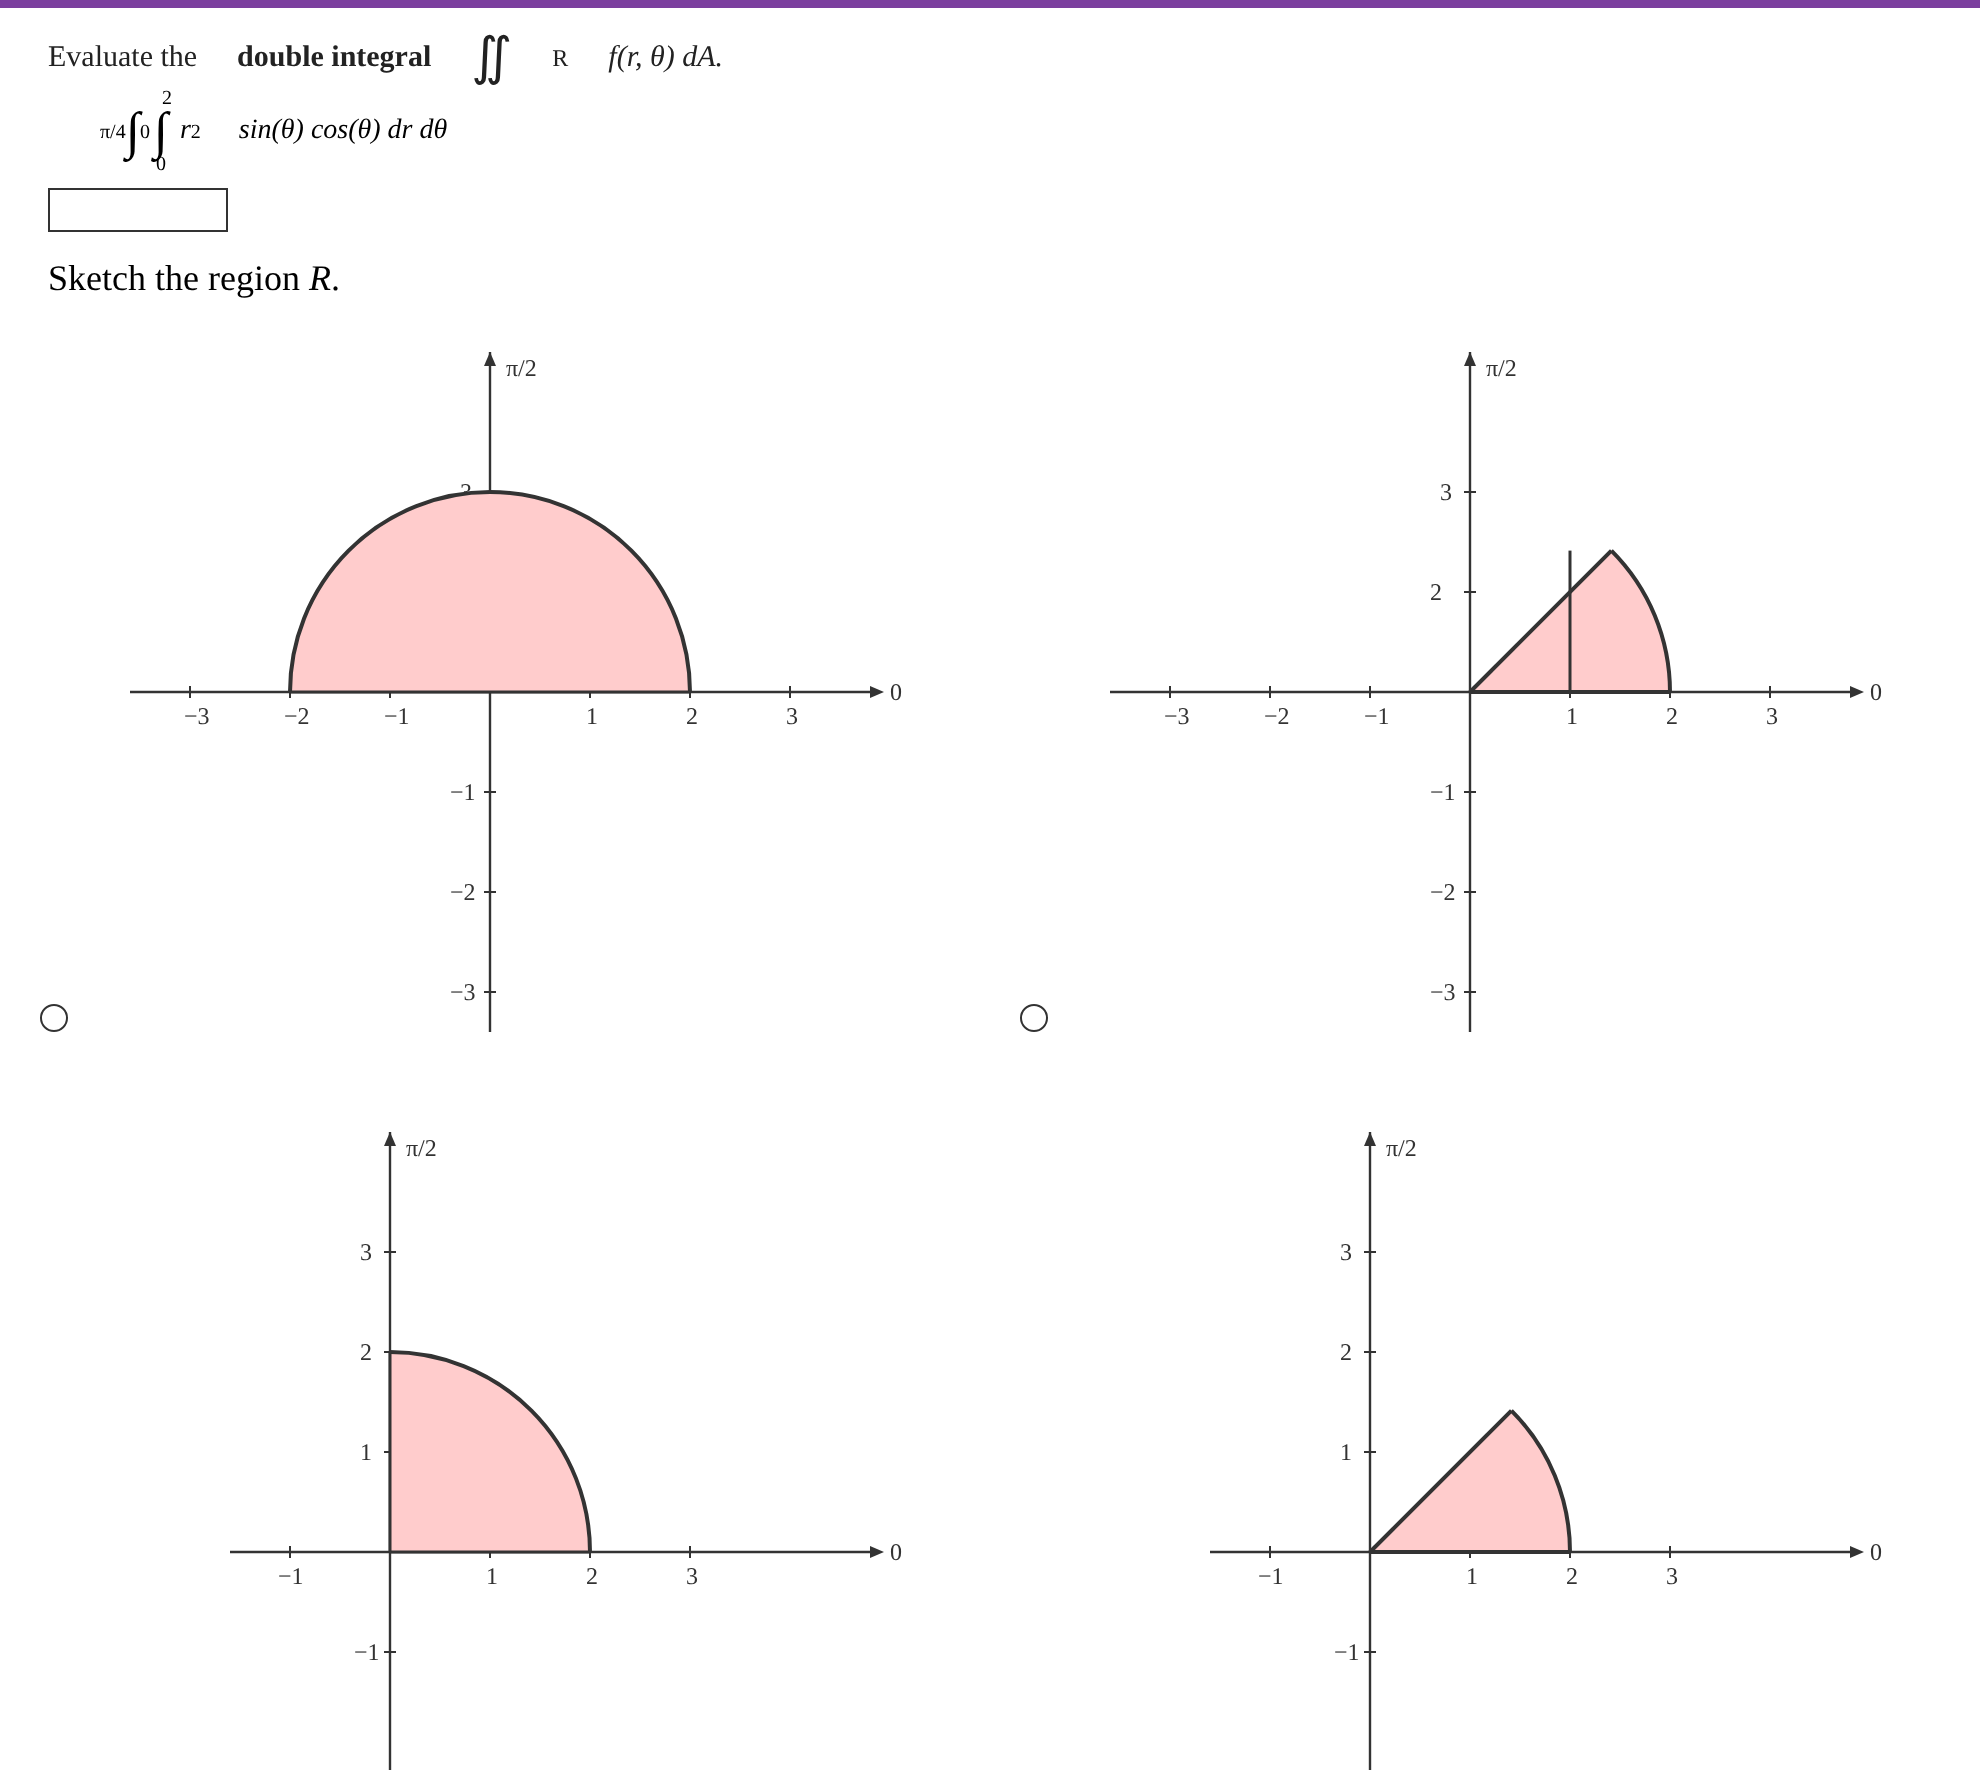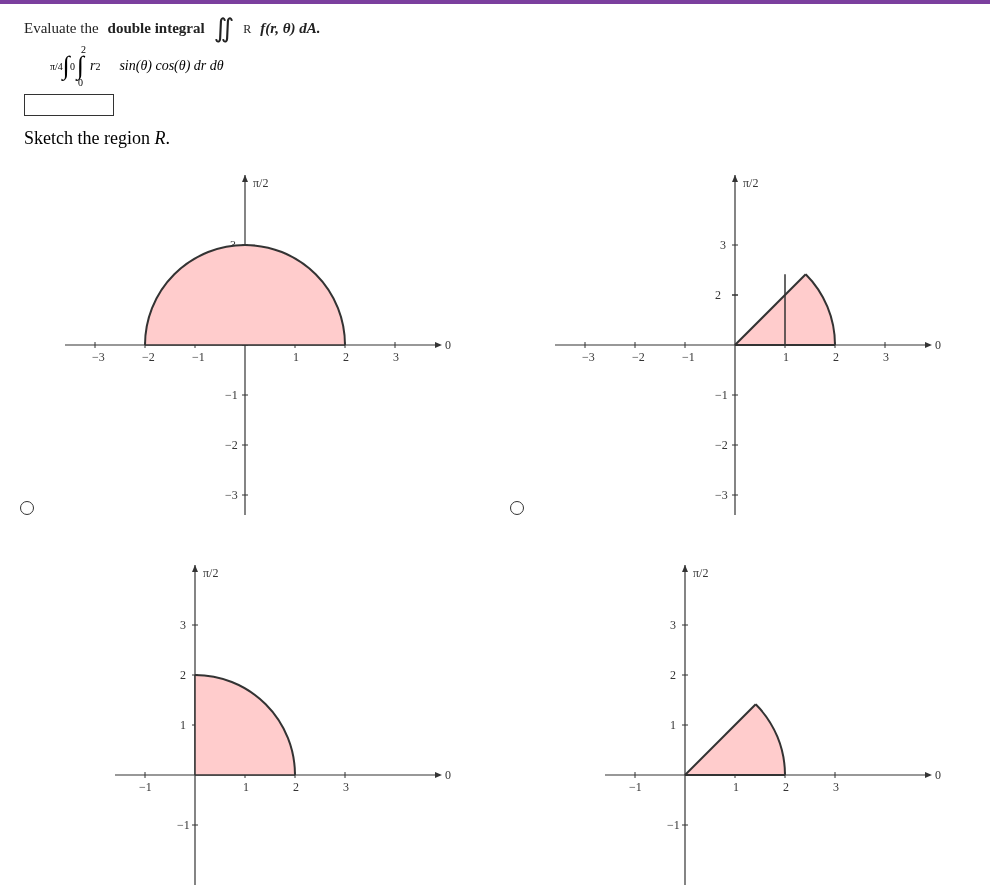--- a/index.html
+++ b/index.html
@@ -14,27 +14,27 @@
     sup { font-size: 10px; }
     sub { font-size: 10px; }
   </style>
 </head>
 <body>
 
 <div style="width:100%;height:4px;background:#7B3F9E;"></div>
 
 <div style="padding:8px 24px 2px 24px;">
   
-  <div style="font-size:15px;color:#222;display:flex;align-items:baseline;gap:9px;flex-wrap:wrap;text-align:center;">
+  <div style="font-size:15px;color:#222;display:flex;align-items:baseline;gap:20px;flex-wrap:wrap;text-align:center;">
     <span>Evaluate the </span>
     <strong>double integral</strong>
 
     <span style="font-size:26px;line-height:1;position:relative;top:4px;">∬</span>
     <sub style="font-size:12px;">R</sub>
-    <span style="font-style:italic;font-weight:bold;"> f(r, θ) dA.</span>
+    <span style="font-style:italic;"> f(r, θ) dA.</span>
   </div>
 
   
   <div style="display:flex;align-items:center;gap:0px;margin:6px 0 4px 20px;font-size:14px;">
 
     <div style="display:inline-flex;flex-direction:row;align-items:center;margin-right:0px;">
       <span style="font-size:10px;margin-left:6px;">π/4</span>
       <span style="font-size:26px;line-height:0.85;">∫</span>
       <span style="font-size:10px;">0</span>
     </div>

